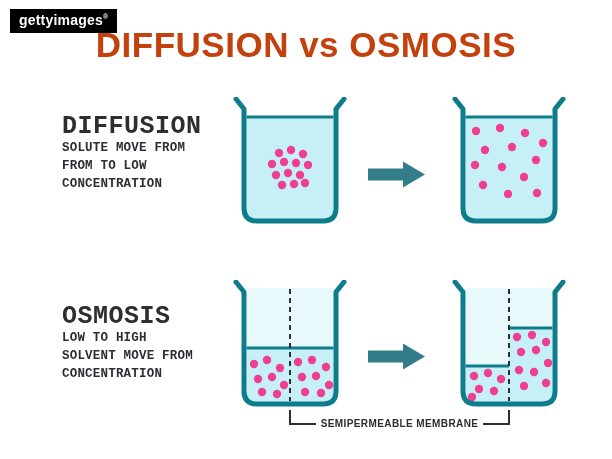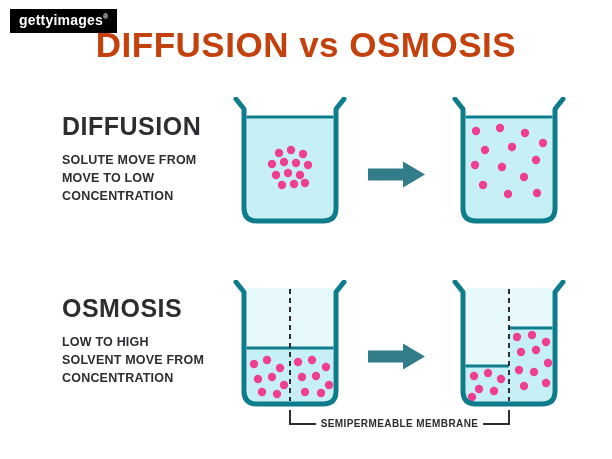--- a/index.html
+++ b/index.html
@@ -10,24 +10,24 @@
   .watermark{
     position:absolute;left:10px;top:9px;background:#000;color:#fff;
     padding:3px 9px 5px 9px;font-size:14px;font-weight:600;letter-spacing:0.2px;
   }
   .watermark sup{font-size:7px;vertical-align:super;}
   .main-title{
     position:absolute;left:0;right:0;top:27px;text-align:center;
     font-size:35px;font-weight:900;letter-spacing:0.5px;color:#c2410c;line-height:1;
   }
   .section-text{position:absolute;left:62px;width:175px;color:#2d2d32;}
-  .section-text.s1{top:114px;}
-  .section-text.s2{top:296px;}
+  .section-text.s1{top:114px;font-family:Liberation Mono, monospace;}
+  .section-text.s2{top:304px;font-family:Liberation Mono, monospace;}
   .section-heading{font-size:25px;font-weight:900;letter-spacing:0.5px;line-height:1;}
-  .section-desc{margin-top:12px;font-size:12.5px;font-weight:700;line-height:1.45;letter-spacing:0.2px;}
+  .section-desc{font-size:12.5px;font-weight:700;line-height:1.45;letter-spacing:0.2px;}
   .beaker{position:absolute;width:114px;height:130px;}
   #beaker-1{left:233px;top:97px;}
   #beaker-2{left:452px;top:97px;}
   #beaker-3{left:233px;top:280px;}
   #beaker-4{left:452px;top:280px;}
   .arrow{position:absolute;width:58px;height:27px;}
   #arrow-1{left:368px;top:161px;}
   #arrow-2{left:368px;top:343px;}
   .membrane-callout{position:absolute;left:289px;top:410px;width:221px;height:26px;}
   .callout-riser{position:absolute;top:0;width:2px;height:14px;background:#2d2d32;}
@@ -48,21 +48,21 @@
   <div class="watermark">
     <span>gettyimages</span><sup>®</sup>
   </div>
 
   <div class="main-title">DIFFUSION vs OSMOSIS</div>
 
   <div class="section-text s1">
     <div class="section-heading">DIFFUSION</div>
     <div class="section-desc">
       <div>SOLUTE MOVE FROM</div>
-      <div>MOVE TO LOW</div>
+      <div>FROM TO LOW</div>
       <div>CONCENTRATION</div>
     </div>
   </div>
 
   <div class="section-text s2">
     <div class="section-heading">OSMOSIS</div>
     <div class="section-desc">
       <div>LOW TO HIGH</div>
       <div>SOLVENT MOVE FROM</div>
       <div>CONCENTRATION</div>

